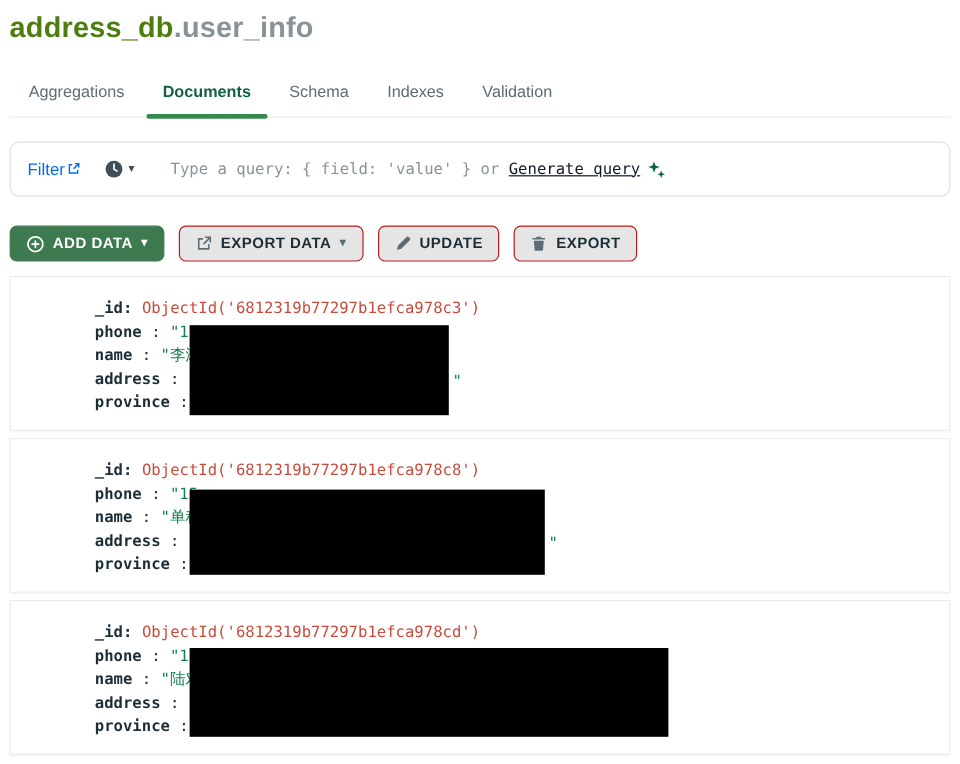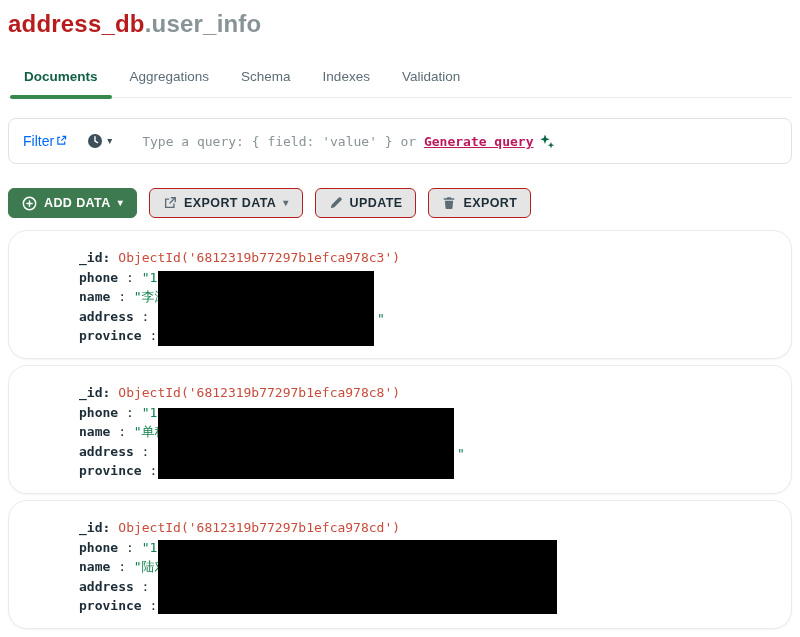--- a/index.html
+++ b/index.html
@@ -1,57 +1,57 @@
 <!DOCTYPE html>
 <html><head>
 <meta charset="utf-8">
 <style>
   html,body{margin:0;padding:0;width:800px;height:637px;overflow:hidden;background:#fff;
     font-family:"Liberation Sans",sans-serif;color:#1c2d38;}
   .page{padding:10px 8px 0 8px;}
 
   
   .title{font-size:24px;font-weight:700;line-height:28px;letter-spacing:.2px;white-space:nowrap;}
-  .title-db{color:#b91c1c;}
+  .title-db{color:#4d7c0f;}
   .title-coll{color:#889397;}
 
   
   .tabs{display:flex;margin-top:20px;border-bottom:1px solid #e8edeb;}
   .tab{position:relative;padding:11px 16px 13px 16px;font-size:13.5px;font-weight:500;
     color:#5c6c75;cursor:pointer;white-space:nowrap;}
   .tab.active{color:#136145;font-weight:700;}
   .tab.active::after{content:"";position:absolute;left:2px;right:2px;bottom:-2px;height:4px;
     border-radius:4px;background:#38894f;}
 
   
   .filter-bar{margin-top:20px;height:44px;border:1px solid #dfe4e3;border-radius:8px;
     display:flex;align-items:center;padding:0 14px;}
   .filter-link{color:#016bf8;font-size:14px;display:flex;align-items:center;gap:2px;cursor:pointer;}
   .filter-ext{margin-top:-2px;}
   .history-btn{display:flex;align-items:center;gap:4px;margin-left:20px;color:#1c2d38;cursor:pointer;}
   .caret{font-size:10px;color:#3d4f58;line-height:1;}
   .query-area{margin-left:30px;font-family:"DejaVu Sans Mono","Liberation Mono",monospace;
     font-size:13px;color:#889397;display:flex;align-items:center;white-space:pre;cursor:text;flex:1;}
-  .gen-query{color:#be185d;font-weight:700;text-decoration:underline;cursor:pointer;}
+  .gen-query{color:#0f172a;font-weight:400;text-decoration:underline;cursor:pointer;}
   .sparkle{color:#0f6646;margin-left:5px;display:flex;align-items:center;}
 
   
   .toolbar{margin-top:24px;display:flex;gap:12px;align-items:center;}
   .btn{display:flex;align-items:center;gap:7px;height:30px;padding:0 13px;border-radius:6px;
     font-size:12.5px;font-weight:700;letter-spacing:.4px;cursor:pointer;box-sizing:border-box;white-space:nowrap;}
   .btn-primary{background:#3e7a50;color:#ffffff;border:1px solid #3e7a50;justify-content:space-between;}
   .btn-secondary{background:#e5e5e5;color:#1c2d38;border:1px solid #b91c1c;}
   .btn .icon{display:flex;align-items:center;}
   .btn-primary .caret{color:#fff;}
   .btn-secondary .caret{color:#5c6c75;}
 
   
   .docs{margin-top:12px;}
   .doc-card{position:relative;height:129px;box-sizing:border-box;margin-bottom:6px;
-    border:1px solid #e8edeb;border-radius:19px;background:#fff;
+    border:1px solid #e8edeb;border-radius:0;background:#fff;
     box-shadow:0 1px 2px rgba(0,0,0,.05);
     padding:17px 0 0 70px;
     font-family:"DejaVu Sans Mono","Liberation Mono",monospace;font-size:13px;line-height:19.5px;}
   .doc-line{white-space:pre;height:19.5px;}
   .k{font-weight:700;color:#1c2d38;}
   .sep{color:#1c2d38;}
   .oid{color:#c84c3c;margin-left:8px;}
   .str{color:#12824d;}
   .red-box{position:absolute;background:#000;}
   .rb1{left:149px;top:40px;width:216px;height:75px;}
@@ -65,22 +65,22 @@
 </head>
 <body>
 
 <div class="page">
 
   <div class="title">
     <span class="title-db">address_db</span><span class="title-coll">.user_info</span>
   </div>
 
   <div class="tabs">
+    <div class="tab">Aggregations</div>
     <div class="tab active">Documents</div>
-    <div class="tab">Aggregations</div>
     <div class="tab">Schema</div>
     <div class="tab">Indexes</div>
     <div class="tab">Validation</div>
   </div>
 
   <div class="filter-bar">
     <div class="filter-link">
       <span>Filter</span>
       <span class="filter-ext">
         <svg width="11" height="11" viewBox="0 0 12 12" fill="none" stroke="#016bf8" stroke-width="1.3">

